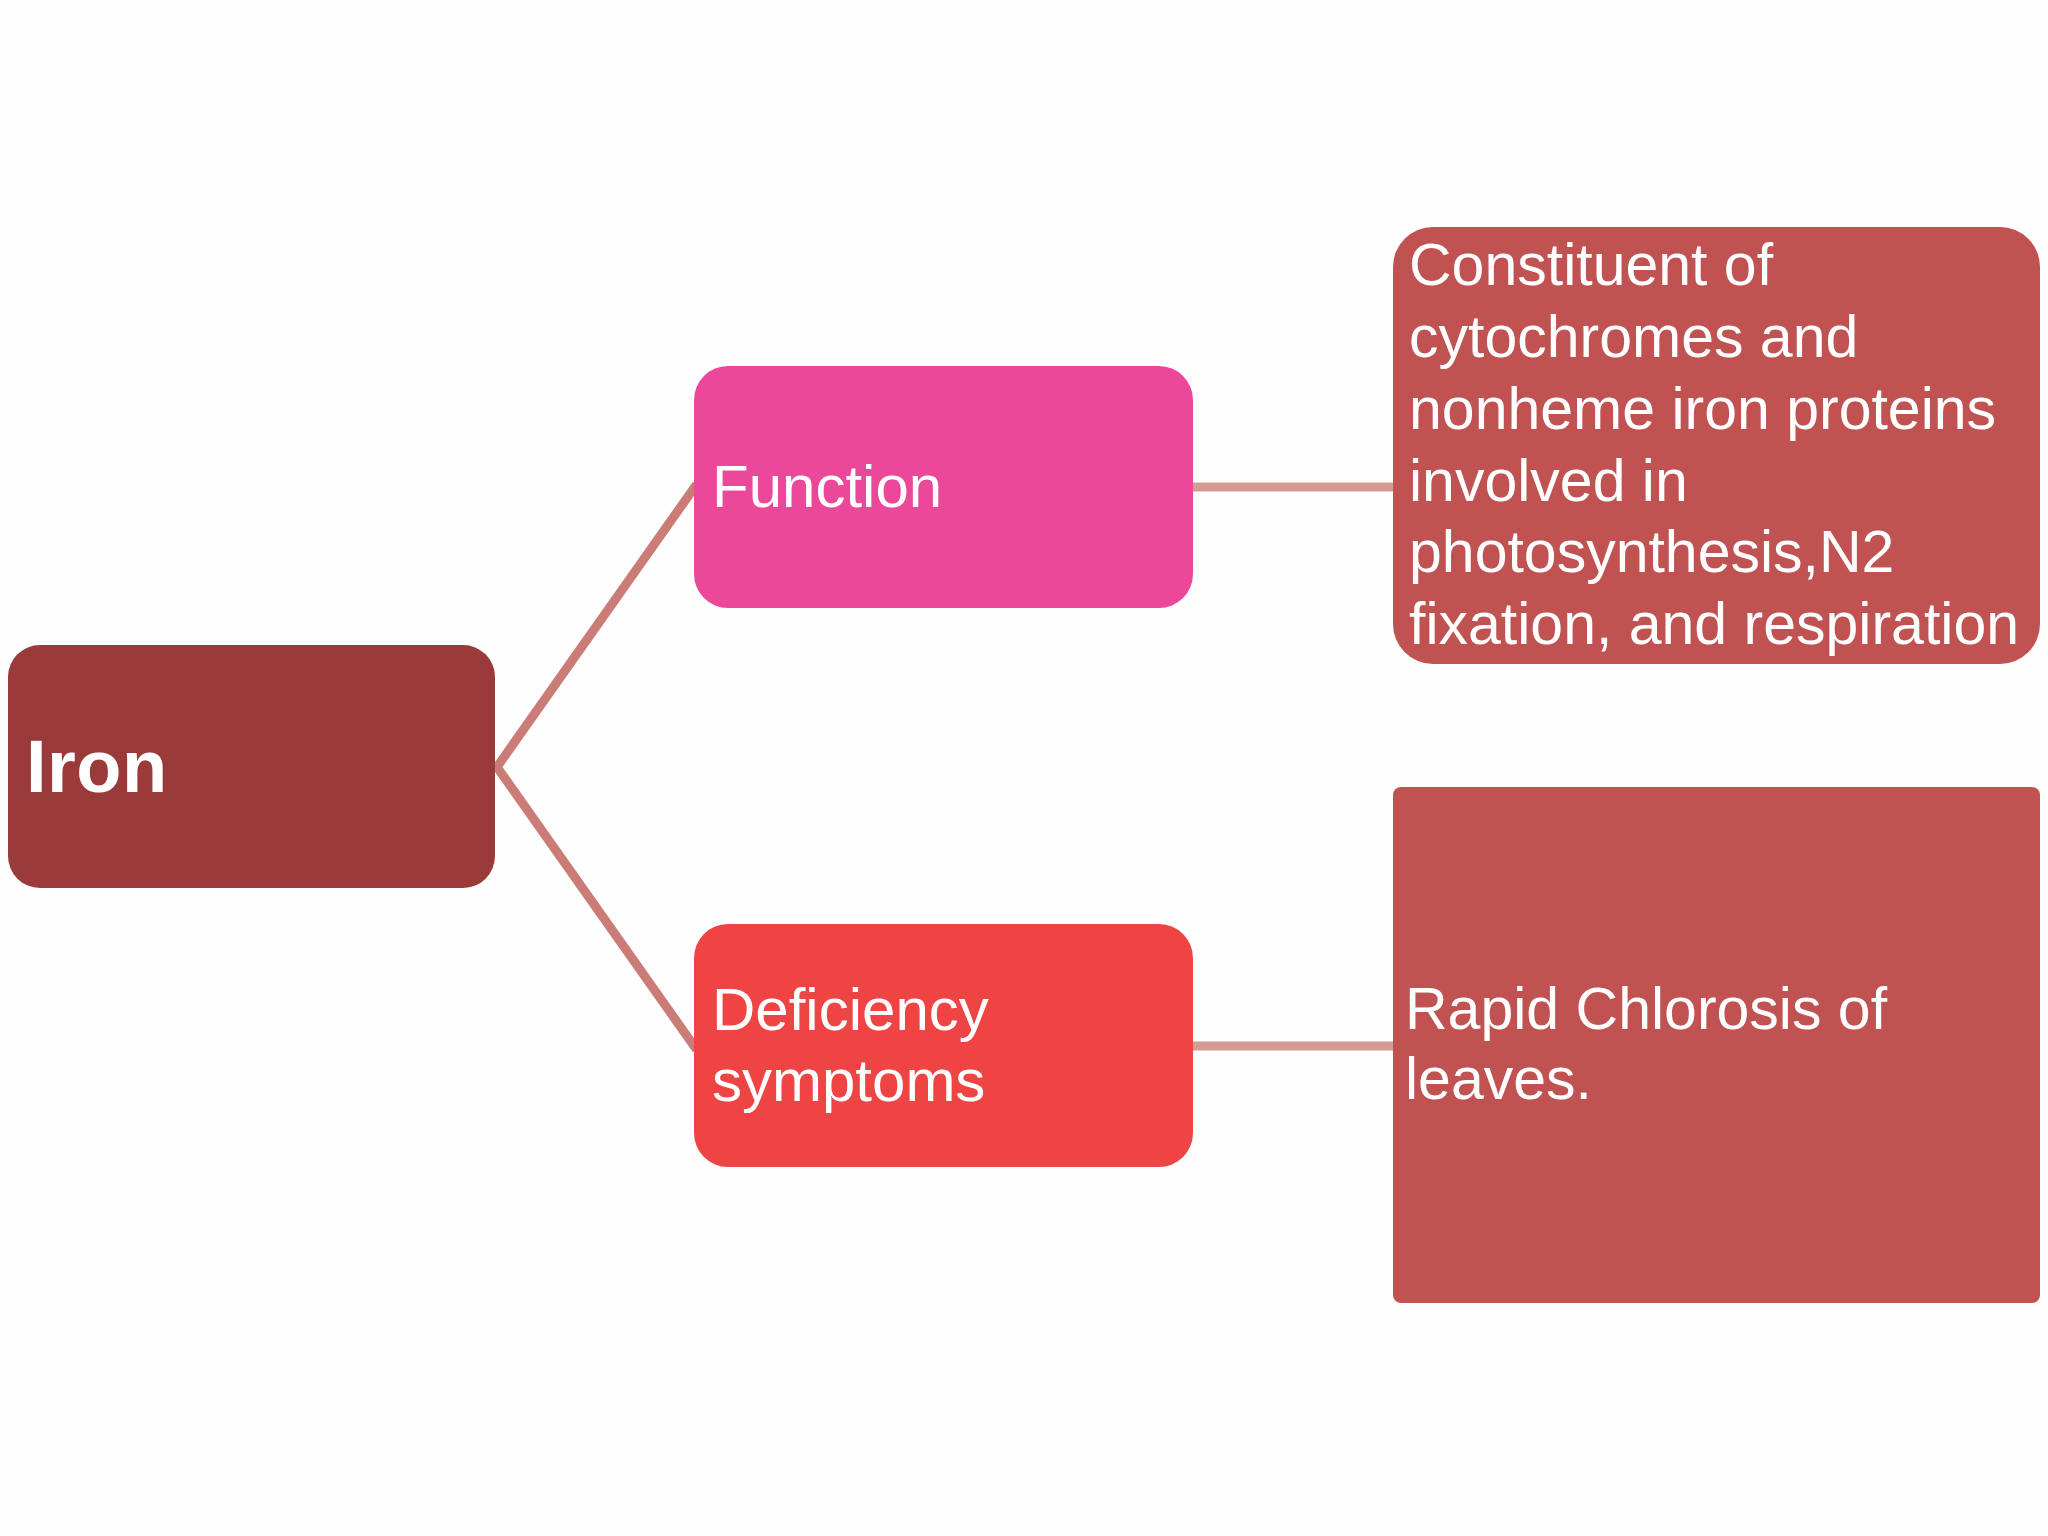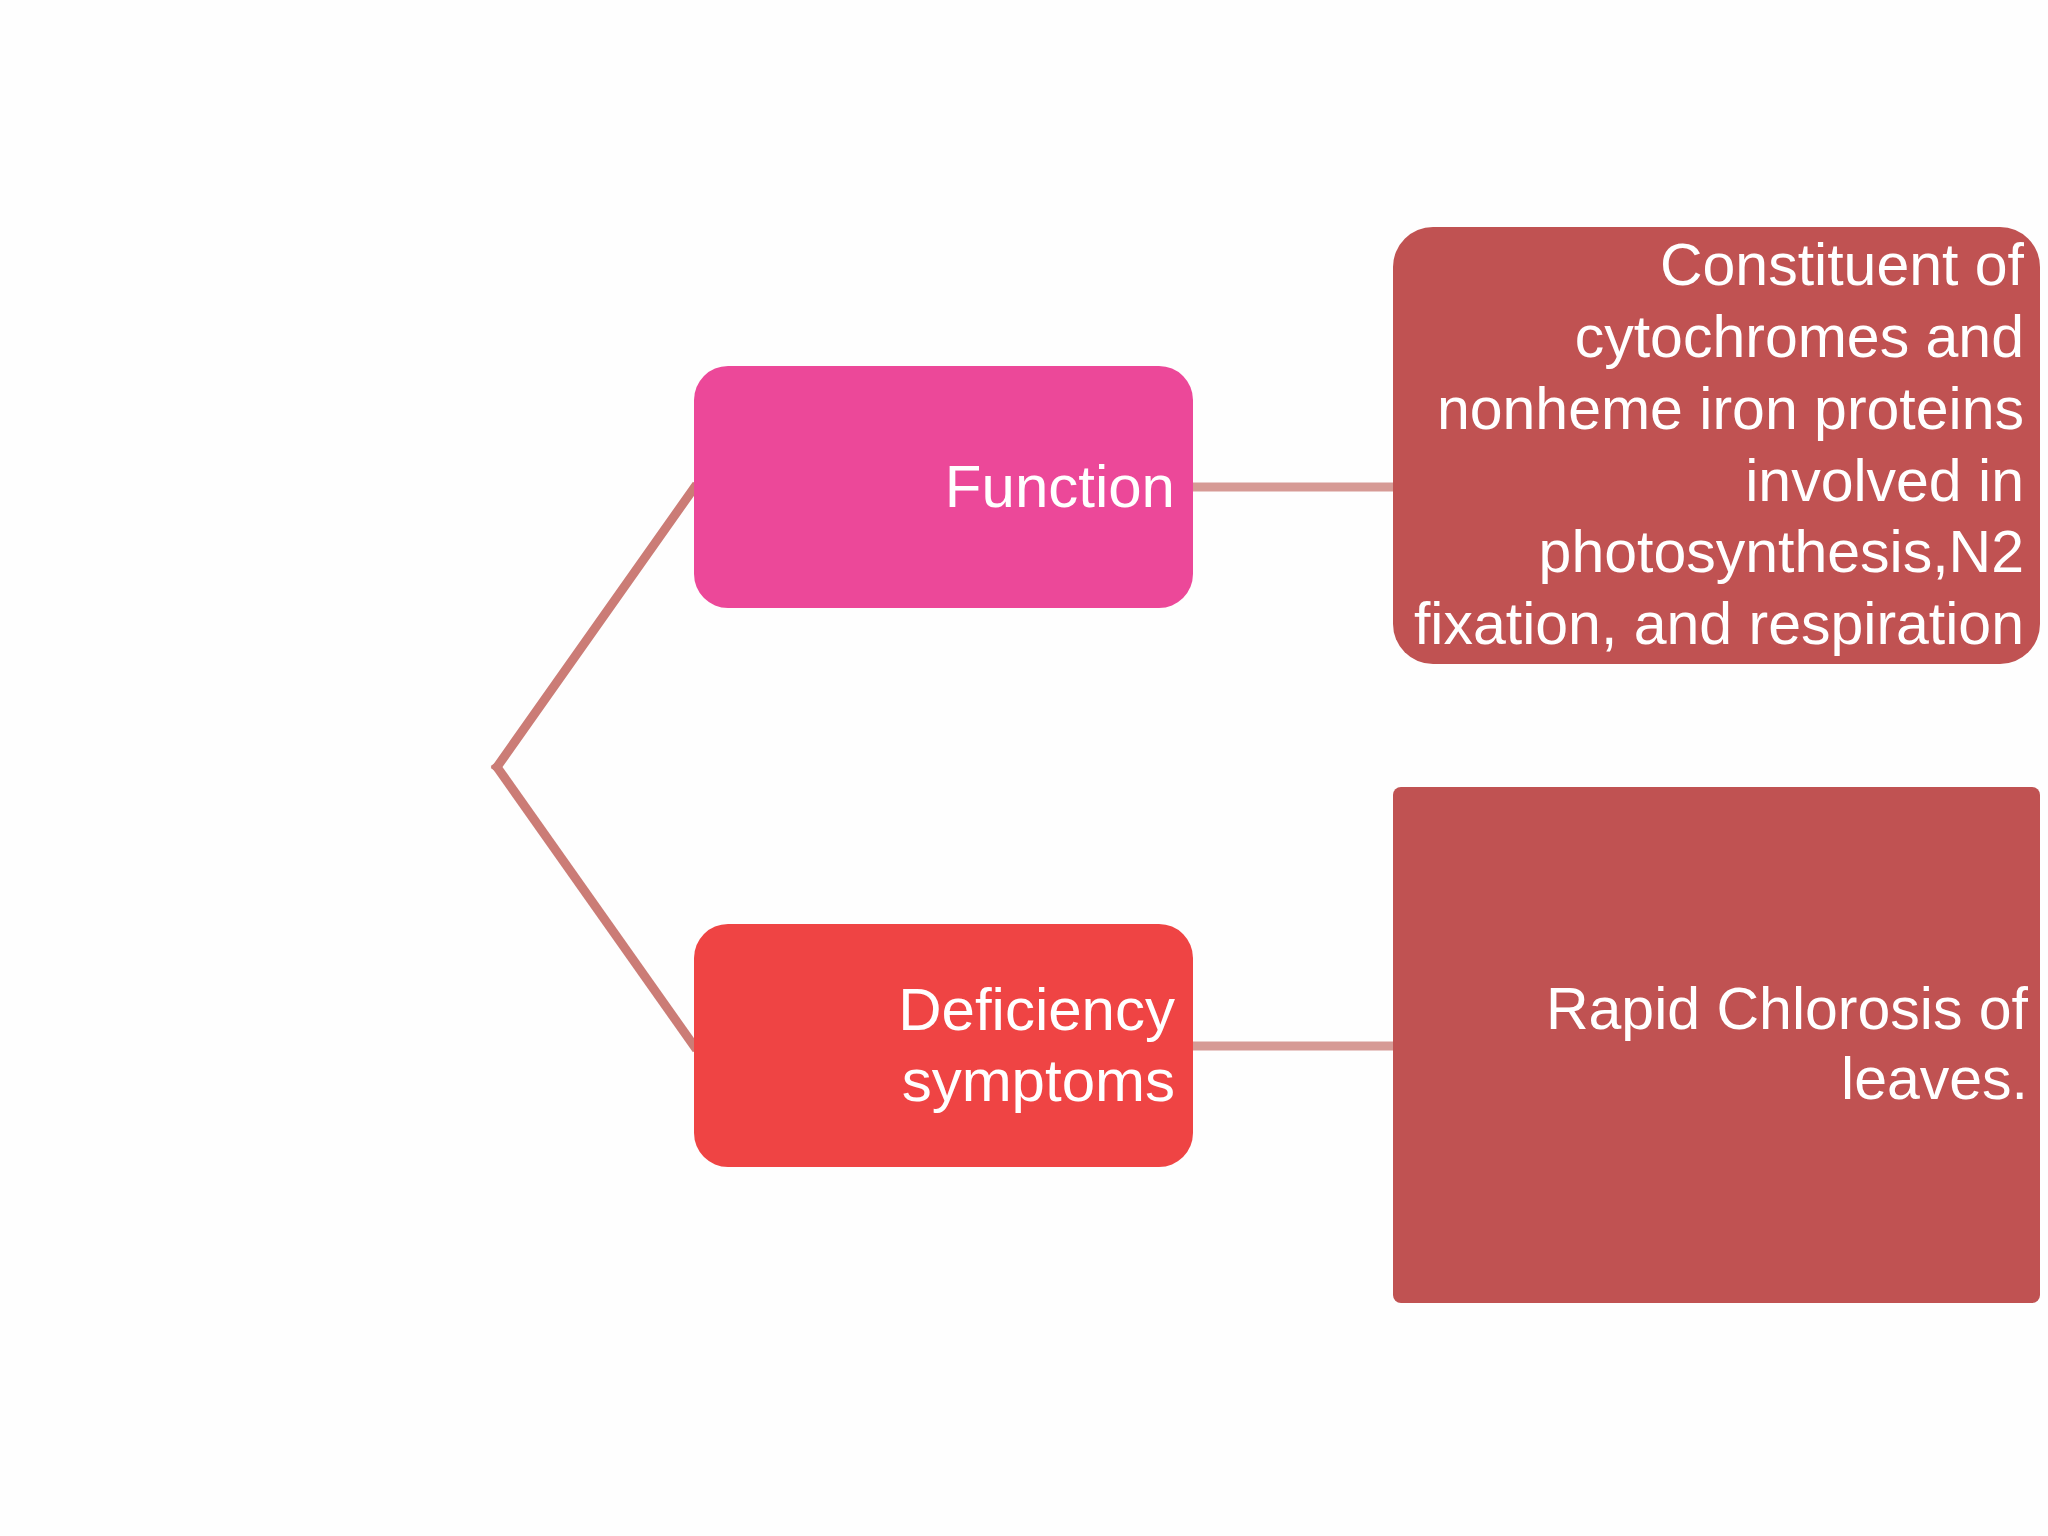--- a/index.html
+++ b/index.html
@@ -29,21 +29,21 @@
     width: 2048px;
     height: 1536px;
     pointer-events: none;
   }
   .node {
     position: absolute;
     box-sizing: border-box;
     display: flex;
     align-items: center;
     justify-content: center;
-    text-align: right;
+    text-align: left;
     color: #ffffff;
     line-height: 1.18;
     border-radius: 34px;
     padding: 6px 18px;
     -webkit-font-smoothing: antialiased;
   }
 
   
   #node-root {
     left: 8px;
@@ -113,20 +113,23 @@
 
 <div id="canvas">
 
   <svg class="connectors" viewBox="0 0 2048 1536" width="2048" height="1536" xmlns="http://www.w3.org/2000/svg">
     <line x1="497" y1="767" x2="694" y2="488" stroke="#cb7c76" stroke-width="9" stroke-linecap="square"></line>
     <line x1="497" y1="767" x2="694" y2="1046" stroke="#cb7c76" stroke-width="9" stroke-linecap="square"></line>
     <line x1="1193" y1="487" x2="1393" y2="487" stroke="#d69a95" stroke-width="9" stroke-linecap="butt"></line>
     <line x1="1193" y1="1046" x2="1393" y2="1046" stroke="#d69a95" stroke-width="9" stroke-linecap="butt"></line>
   </svg>
 
+  <div class="node" id="node-root">
+    <span class="node-label">Iron</span>
+  </div>
 
   <div class="node" id="node-function">
     <span class="node-label">Function</span>
   </div>
 
   <div class="node" id="node-function-detail">
     <span class="node-label">Constituent of cytochromes and nonheme iron proteins involved in photosynthesis,N2 fixation, and respiration</span>
   </div>
 
   <div class="node" id="node-deficiency">

